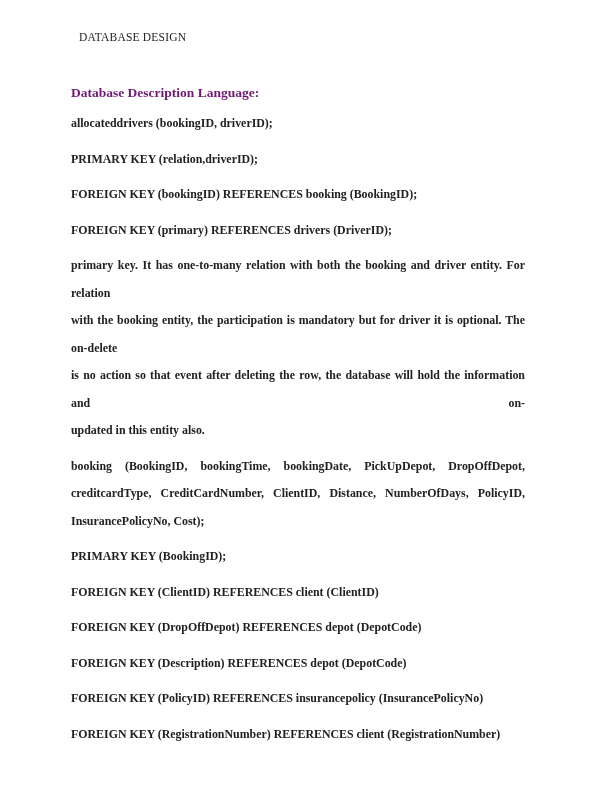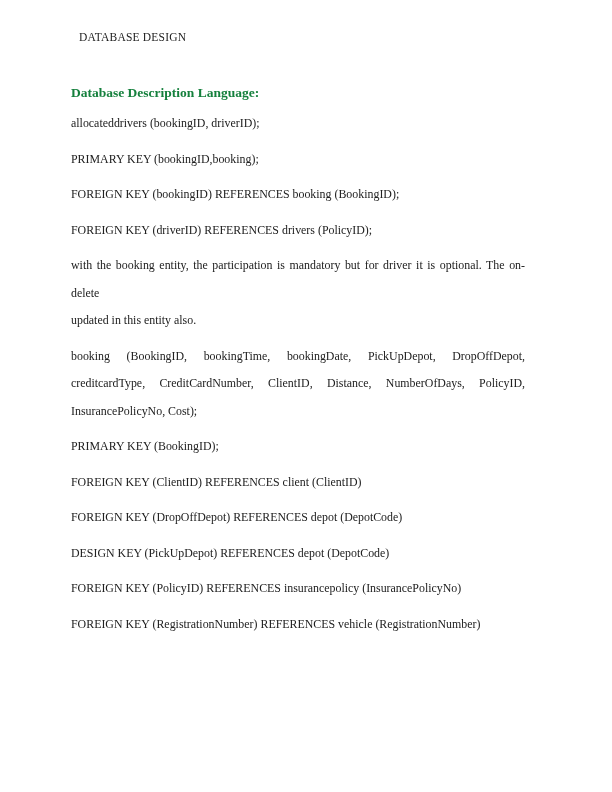--- a/index.html
+++ b/index.html
@@ -45,26 +45,27 @@
     position: absolute;
     top: 84px;
     left: 71px;
     width: 470px;
   }
   .doc-heading {
     font-size: 13.5px;
     font-weight: bold;
     line-height: 18px;
     margin: 0 0 8px 0;
-    color: #15803d;
+    color: #701a75;
   }
   .block {
     font-size: 11.9px;
     line-height: 27.5px;
     margin: 0 16px 8px 0;
+    font-weight: bold;
   }
   .jline {
     text-align: justify;
     text-align-last: justify;
   }
   .jlast {
     text-align: right;
     text-align-last: left;
   }
 </style>
@@ -76,43 +77,45 @@
   <div class="running-head">DATABASE DESIGN</div>
 
   <div class="pagenum-box" style="background: rgb(14, 42, 87);">1</div>
 
   <div class="content">
 
     <p class="doc-heading">Database Description Language:</p>
 
     <p class="block">allocateddrivers (bookingID, driverID);</p>
 
-    <p class="block">PRIMARY KEY (bookingID,booking);</p>
+    <p class="block">PRIMARY KEY (relation,driverID);</p>
 
     <p class="block">FOREIGN KEY (bookingID) REFERENCES booking (BookingID);</p>
 
-    <p class="block">FOREIGN KEY (driverID) REFERENCES drivers (PolicyID);</p>
+    <p class="block">FOREIGN KEY (primary) REFERENCES drivers (DriverID);</p>
 
     <div class="block">
+      <div class="jline">primary key. It has one-to-many relation with both the booking and driver entity. For relation</div>
       <div class="jline">with the booking entity, the participation is mandatory but for driver it is optional. The on-delete</div>
+      <div class="jline">is no action so that event after deleting the row, the database will hold the information and on-</div>
       <div class="jline jlast">updated in this entity also.</div>
     </div>
 
     <div class="block">
       <div class="jline">booking (BookingID, bookingTime, bookingDate, PickUpDepot, DropOffDepot,</div>
       <div class="jline">creditcardType, CreditCardNumber, ClientID, Distance, NumberOfDays, PolicyID,</div>
       <div class="jline jlast">InsurancePolicyNo, Cost);</div>
     </div>
 
     <p class="block">PRIMARY KEY (BookingID);</p>
 
     <p class="block">FOREIGN KEY (ClientID) REFERENCES client (ClientID)</p>
 
     <p class="block">FOREIGN KEY (DropOffDepot) REFERENCES depot (DepotCode)</p>
 
-    <p class="block">DESIGN KEY (PickUpDepot) REFERENCES depot (DepotCode)</p>
+    <p class="block">FOREIGN KEY (Description) REFERENCES depot (DepotCode)</p>
 
     <p class="block">FOREIGN KEY (PolicyID) REFERENCES insurancepolicy (InsurancePolicyNo)</p>
 
-    <p class="block">FOREIGN KEY (RegistrationNumber) REFERENCES vehicle (RegistrationNumber)</p>
+    <p class="block">FOREIGN KEY (RegistrationNumber) REFERENCES client (RegistrationNumber)</p>
 
   </div>
 </div>
 
 </body></html>

